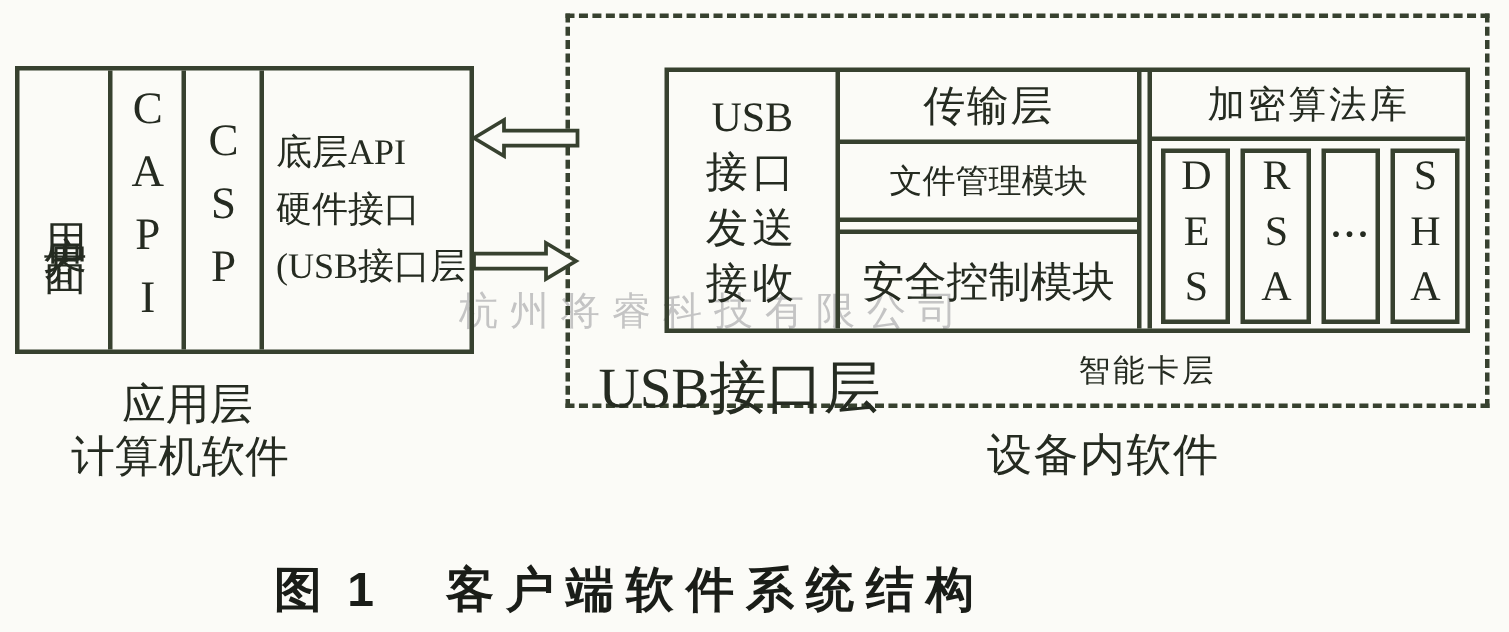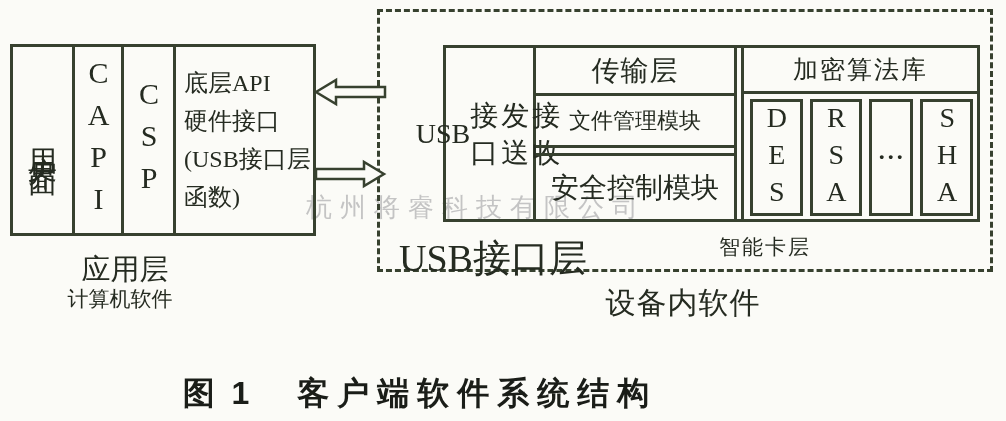--- a/index.html
+++ b/index.html
@@ -39,59 +39,59 @@
   .vtext{
     writing-mode:vertical-rl;text-orientation:upright;
     white-space:nowrap;line-height:1;
   }
   .v-cjk{font-size:29px;letter-spacing:7px;}
   .v-lat{font-size:30px;letter-spacing:9px;}
   .api-line{font-size:24px;line-height:38px;white-space:nowrap;text-align:right;}
 
   
   .app-label1{position:absolute;left:35px;top:250px;width:180px;text-align:center;font-size:29px;z-index:2;}
-  .app-label2{position:absolute;left:30px;top:285px;width:180px;text-align:center;font-size:21px;z-index:2;}
+  .app-label2{position:absolute;left:30px;top:285px;width:180px;text-align:center;font-size:29px;z-index:2;}
 
   
   .arrows{position:absolute;left:312px;top:76px;z-index:3;}
 
   
   .device-dashed{
     position:absolute;left:377px;top:9px;width:616px;height:263px;z-index:2;
     border:3px dashed var(--line);
   }
   
   .device-inner{
     position:absolute;left:443px;top:45px;width:537px;height:177px;z-index:2;
     border:3px solid var(--line);display:flex;
   }
   .usb-col{
-    width:90px;border-right:3px solid var(--line);
-    display:flex;flex-direction:row;align-items:center;justify-content:center;
+    width:114px;border-right:3px solid var(--line);
+    display:flex;flex-direction:column;align-items:center;justify-content:center;
     font-size:28px;line-height:37px;
   }
   .usb-col .cjk{letter-spacing:3px;}
   .mid-col{width:201px;border-right:3px solid var(--line);display:flex;flex-direction:column;}
   .row-transport{height:48px;border-bottom:3px solid var(--line);display:flex;align-items:center;justify-content:center;font-size:28px;letter-spacing:1px;}
   .row-file{height:52px;border-bottom:3px solid var(--line);display:flex;align-items:center;justify-content:center;font-size:22px;}
   .row-gap{height:5px;}
   .row-sec{flex:1;border-top:3px solid var(--line);display:flex;align-items:center;justify-content:center;font-size:28px;text-align:right;}
   .gap-col{width:4px;}
   .right-col{flex:1;border-left:3px solid var(--line);display:flex;flex-direction:column;}
   .row-crypto{height:49px;border-bottom:3px solid var(--line);display:flex;align-items:center;justify-content:center;font-size:25px;letter-spacing:2px;}
   .algo-row{flex:1;display:flex;gap:7px;padding:5px 4px 3px 6px;}
   .algo-box{flex:1;border:3px solid var(--line);display:flex;align-items:center;justify-content:center;}
   .algo-box .vtext{font-size:28px;letter-spacing:6px;}
   .algo-box.dots{flex:0.82;}
   .algo-box.dots span{font-size:24px;font-weight:bold;letter-spacing:1px;}
 
   
   .usb-layer-label{position:absolute;left:399px;top:233px;font-size:38px;z-index:2;white-space:nowrap;}
   .smart-layer-label{position:absolute;left:719px;top:233px;font-size:21px;z-index:2;letter-spacing:2px;white-space:nowrap;}
-  .device-label{position:absolute;left:553px;top:283px;width:260px;text-align:center;font-size:30px;z-index:2;letter-spacing:1px;}
+  .device-label{position:absolute;left:553px;top:283px;width:260px;text-align:right;font-size:30px;z-index:2;letter-spacing:1px;}
 
   
   .caption{
     position:absolute;left:0;top:372px;width:840px;text-align:center;z-index:2;
     font-family:"Liberation Sans","DejaVu Sans",sans-serif;
     font-weight:bold;font-size:32px;color:var(--caption);
   }
   .caption .fig-label{margin-right:44px;letter-spacing:4px;}
   .caption .fig-title{letter-spacing:8px;}
 </style>
@@ -109,21 +109,20 @@
     <div class="app-col col-capi b-right">
       <span class="vtext v-lat">CAPI</span>
     </div>
     <div class="app-col col-csp b-right">
       <span class="vtext v-lat">CSP</span>
     </div>
     <div class="app-col col-api">
       <span class="api-line">底层API</span>
       <span class="api-line">硬件接口</span>
       <span class="api-line">(USB接口层</span>
-      <span class="api-line">函数)</span>
     </div>
   </div>
 
   <div class="app-label1">应用层</div>
   <div class="app-label2">计算机软件</div>
 
   <svg class="arrows" width="76" height="116">
     <polygon points="4,16 24,4 24,11 73,11 73,21 24,21 24,28" fill="var(--background)" stroke="var(--line)" stroke-width="2.5" stroke-linejoin="miter"></polygon>
     <polygon points="72,98 52,86 52,93 4,93 4,103 52,103 52,110" fill="var(--background)" stroke="var(--line)" stroke-width="2.5" stroke-linejoin="miter"></polygon>
   </svg>

